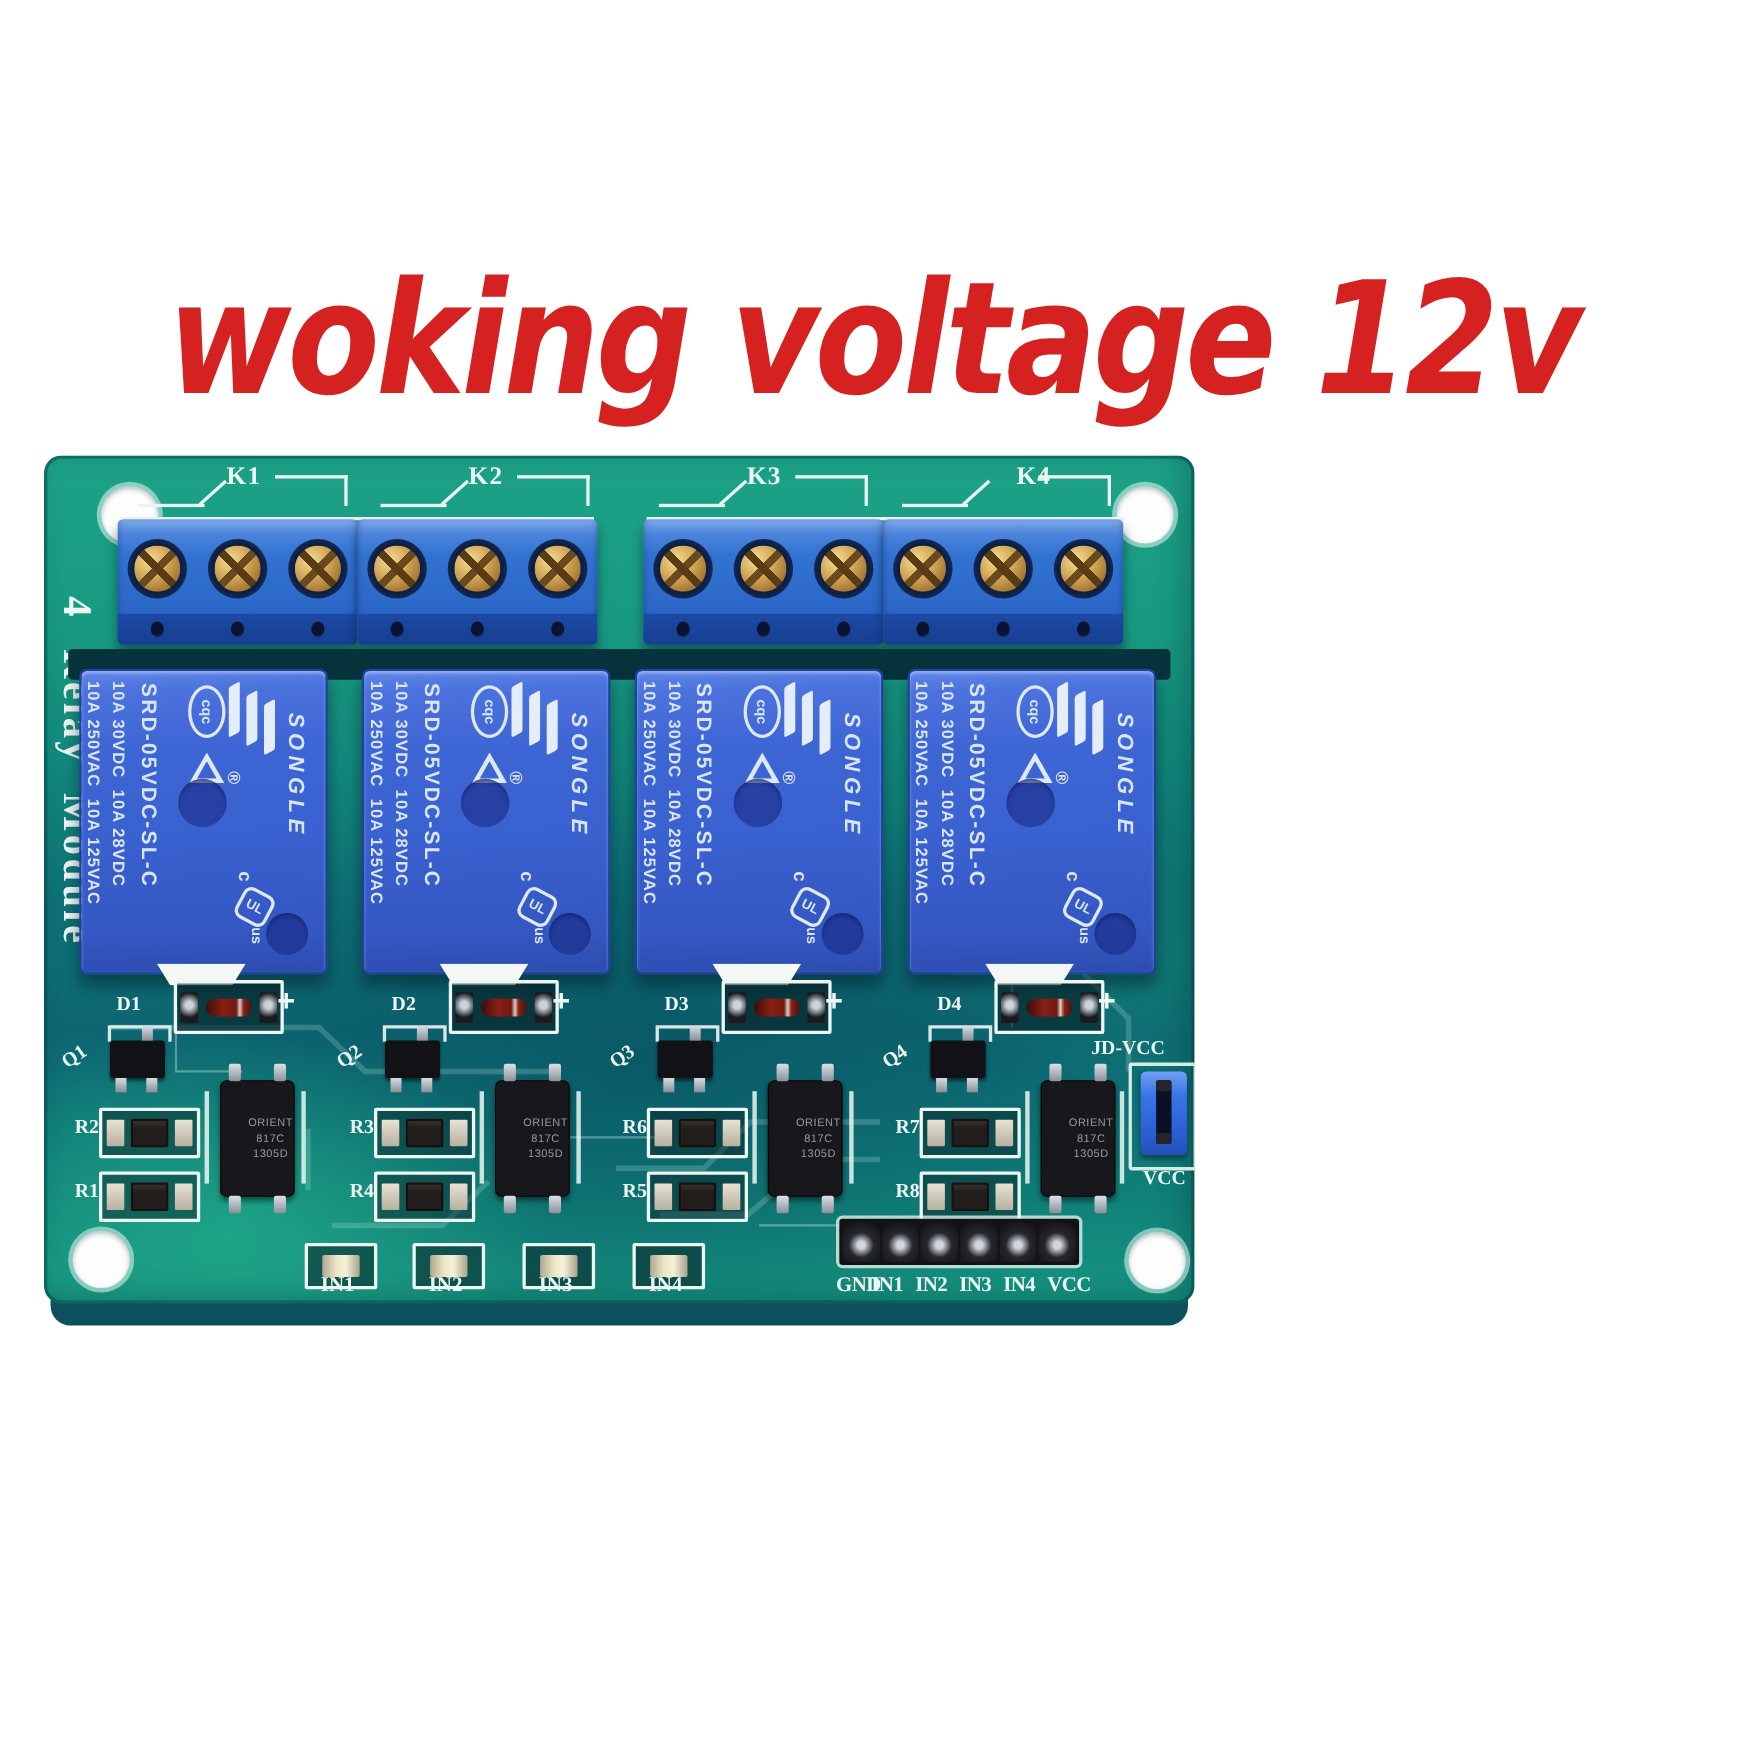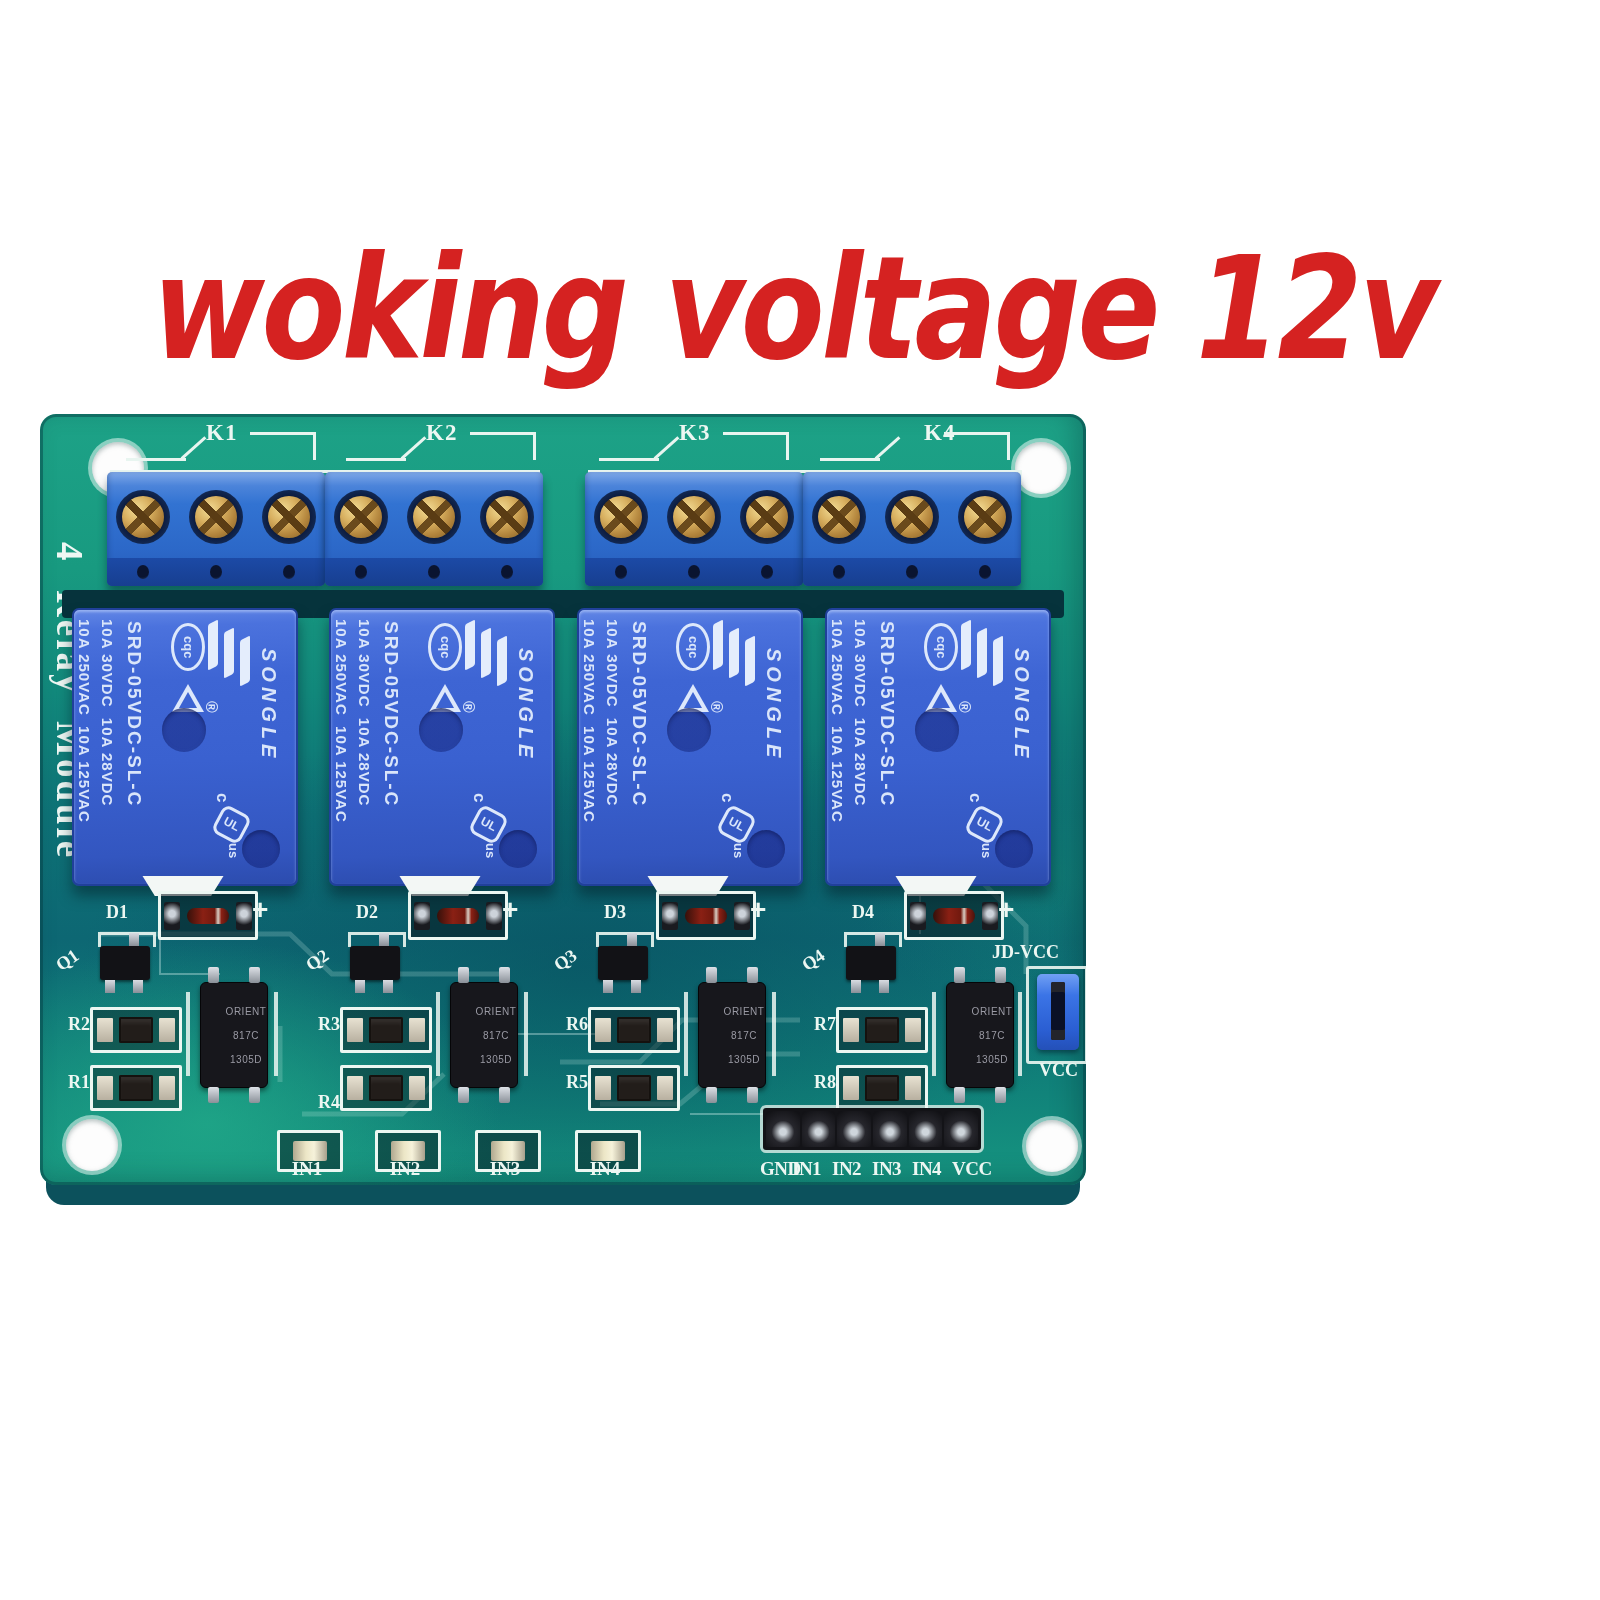--- a/index.html
+++ b/index.html
@@ -109,21 +109,21 @@
        background:rgba(10,28,34,.45);display:flex;align-items:center;justify-content:space-between;padding:0 4px;}
   .res i.rpad{width:16px;height:24px;background:linear-gradient(#e8e2d2,#b8b0a0);display:block;border-radius:1px;}
   .res i.rmid{width:34px;height:26px;background:#221d1a;display:block;border-radius:2px;
        box-shadow:inset 0 0 0 2px #15110e, inset 0 6px 4px rgba(255,255,255,.08);}
   .opto{position:absolute;top:568px;width:66px;height:104px;background:#17171c;border-radius:6px;
         border:1px solid #050507;box-shadow:0 3px 5px rgba(0,0,0,.45);color:#9a9aa4;}
   .opto i.pin{position:absolute;width:11px;height:16px;background:linear-gradient(#dde1e7,#8a9098);display:block;border-radius:2px;}
   .opto i.p1{top:-16px;left:7px;} .opto i.p2{top:-16px;right:7px;}
   .opto i.p3{bottom:-16px;left:7px;} .opto i.p4{bottom:-16px;right:7px;}
   .otx{position:absolute;inset:0;display:flex;flex-direction:column;align-items:center;justify-content:center;
-       gap:13px;font:10px "Liberation Sans",sans-serif;letter-spacing:.5px;padding-left:24px;}
+       gap:3px;font:10px "Liberation Sans",sans-serif;letter-spacing:.5px;padding-left:24px;}
   .obrk{position:absolute;width:4px;height:84px;background:rgba(236,247,242,.85);top:578px;}
 
   
   .jdlab{position:absolute;left:952px;top:528px;font:bold 18px "Liberation Serif",serif;color:#ecf7f2;letter-spacing:0;}
   .jbrk{position:absolute;left:986px;top:552px;width:56px;height:92px;border:3px solid rgba(236,247,242,.9);border-radius:3px;}
   .jcap{position:absolute;left:997px;top:560px;width:42px;height:76px;border-radius:5px;
         background:linear-gradient(180deg,#71a0f4 0%,#3b74e6 28%,#2a5ed2 75%,#2450b8 100%);
         box-shadow:0 3px 5px rgba(2,24,40,.5);}
   .jcap i{position:absolute;left:14px;top:8px;width:14px;height:58px;background:#0a1026;display:block;border-radius:2px;
         box-shadow:inset 0 10px 0 #23242c, inset 0 -10px 0 #23242c;}
@@ -446,21 +446,21 @@
         <i class="tl"></i>
         <i class="b1"></i>
         <i class="b2"></i>
       </div>
     <span class="rlab" style="left:260px;top:600px">R3</span>
     <div class="res" style="left:300px;top:593px">
         <i class="rpad"></i>
         <i class="rmid"></i>
         <i class="rpad"></i>
       </div>
-    <span class="rlab" style="left:260px;top:678px">R4</span>
+    <span class="rlab" style="left:260px;top:658px">R4</span>
     <div class="res" style="left:300px;top:651px">
         <i class="rpad"></i>
         <i class="rmid"></i>
         <i class="rpad"></i>
       </div>
     <i class="obrk" style="left:396px"></i>
     <i class="obrk" style="left:484px"></i>
     <div class="opto" style="left:410px">
       <i class="pin p1"></i>
         <i class="pin p2"></i>

